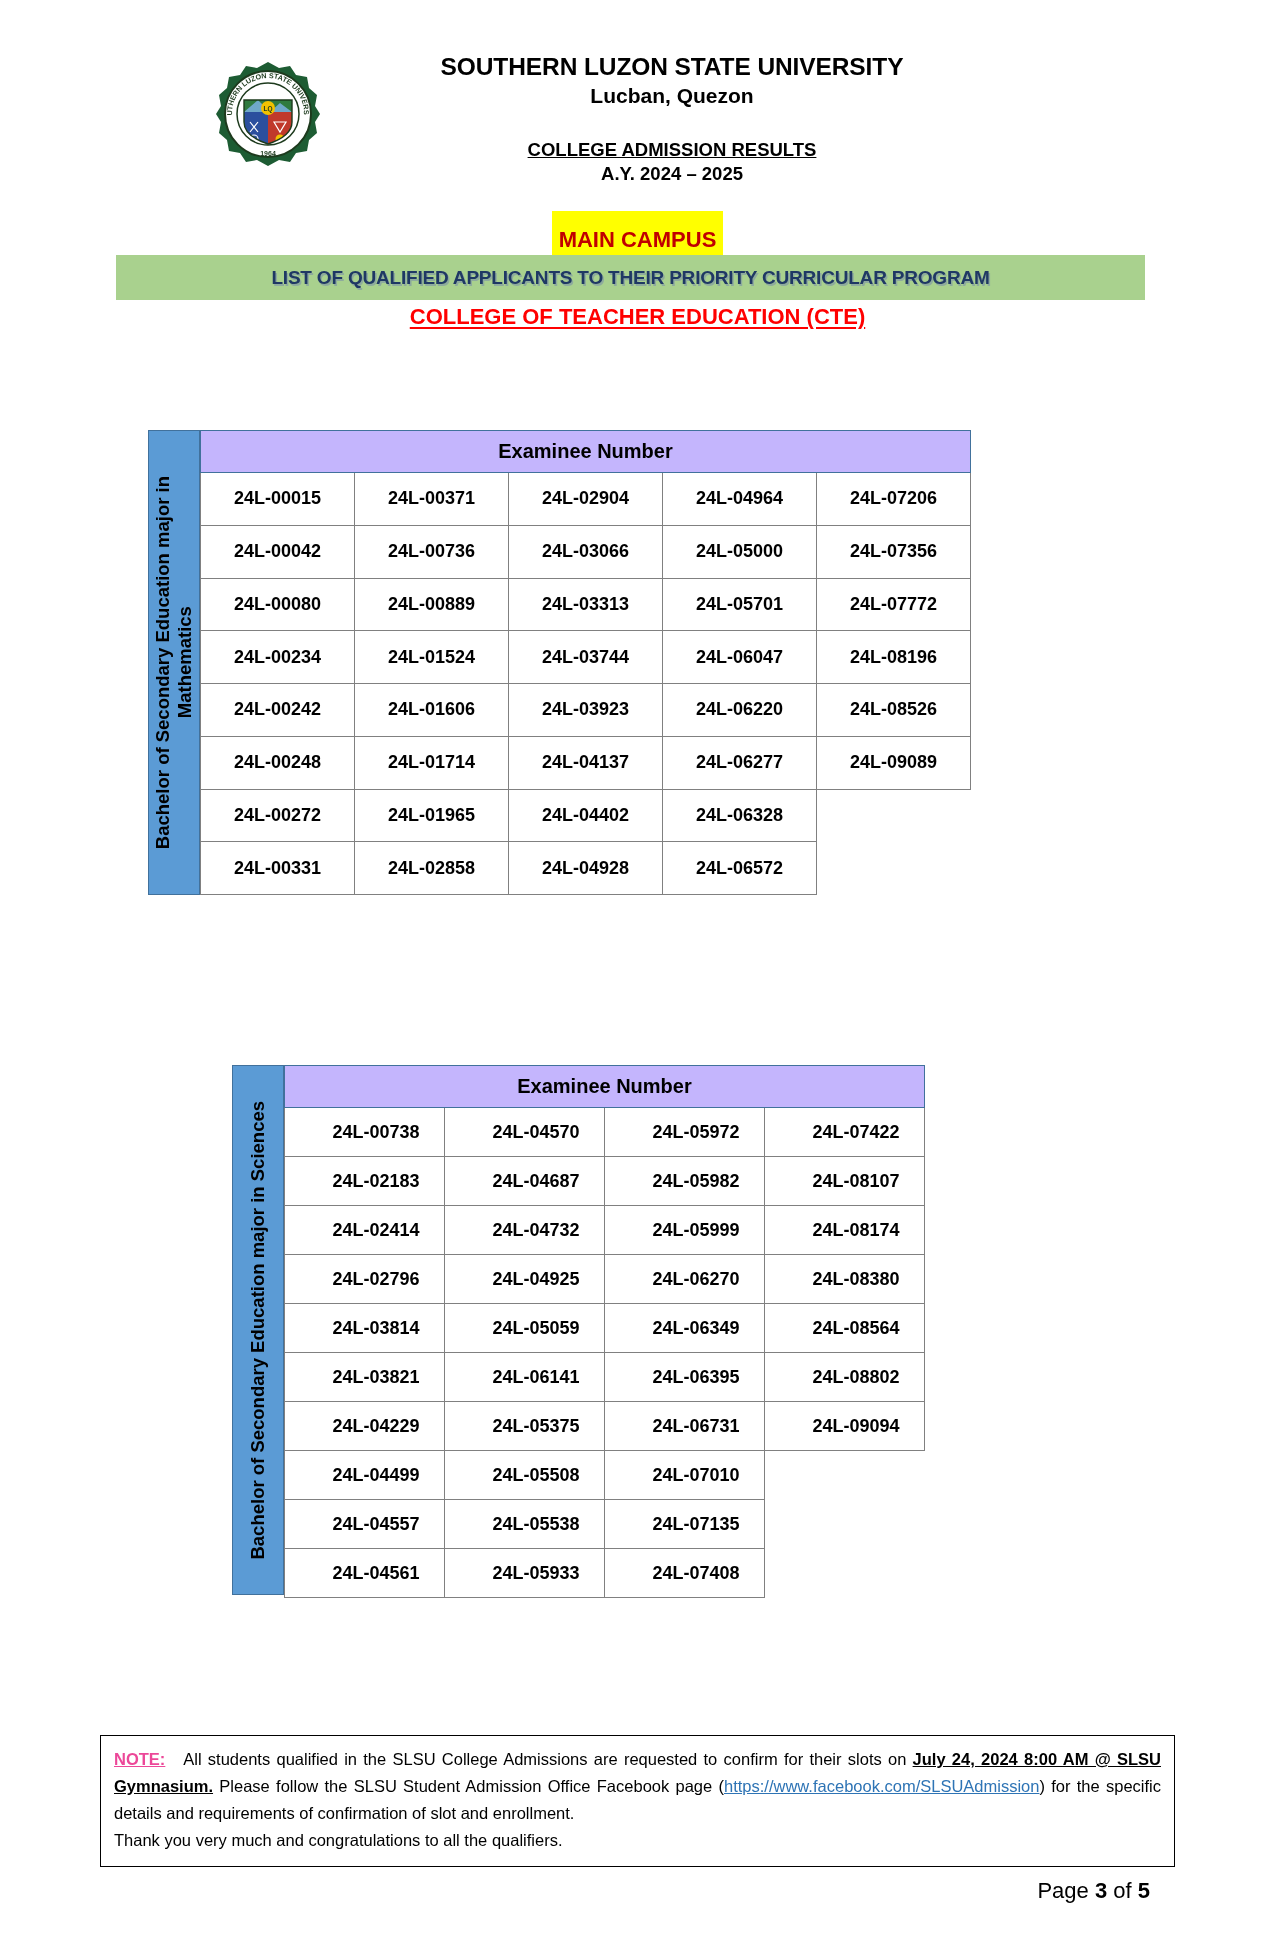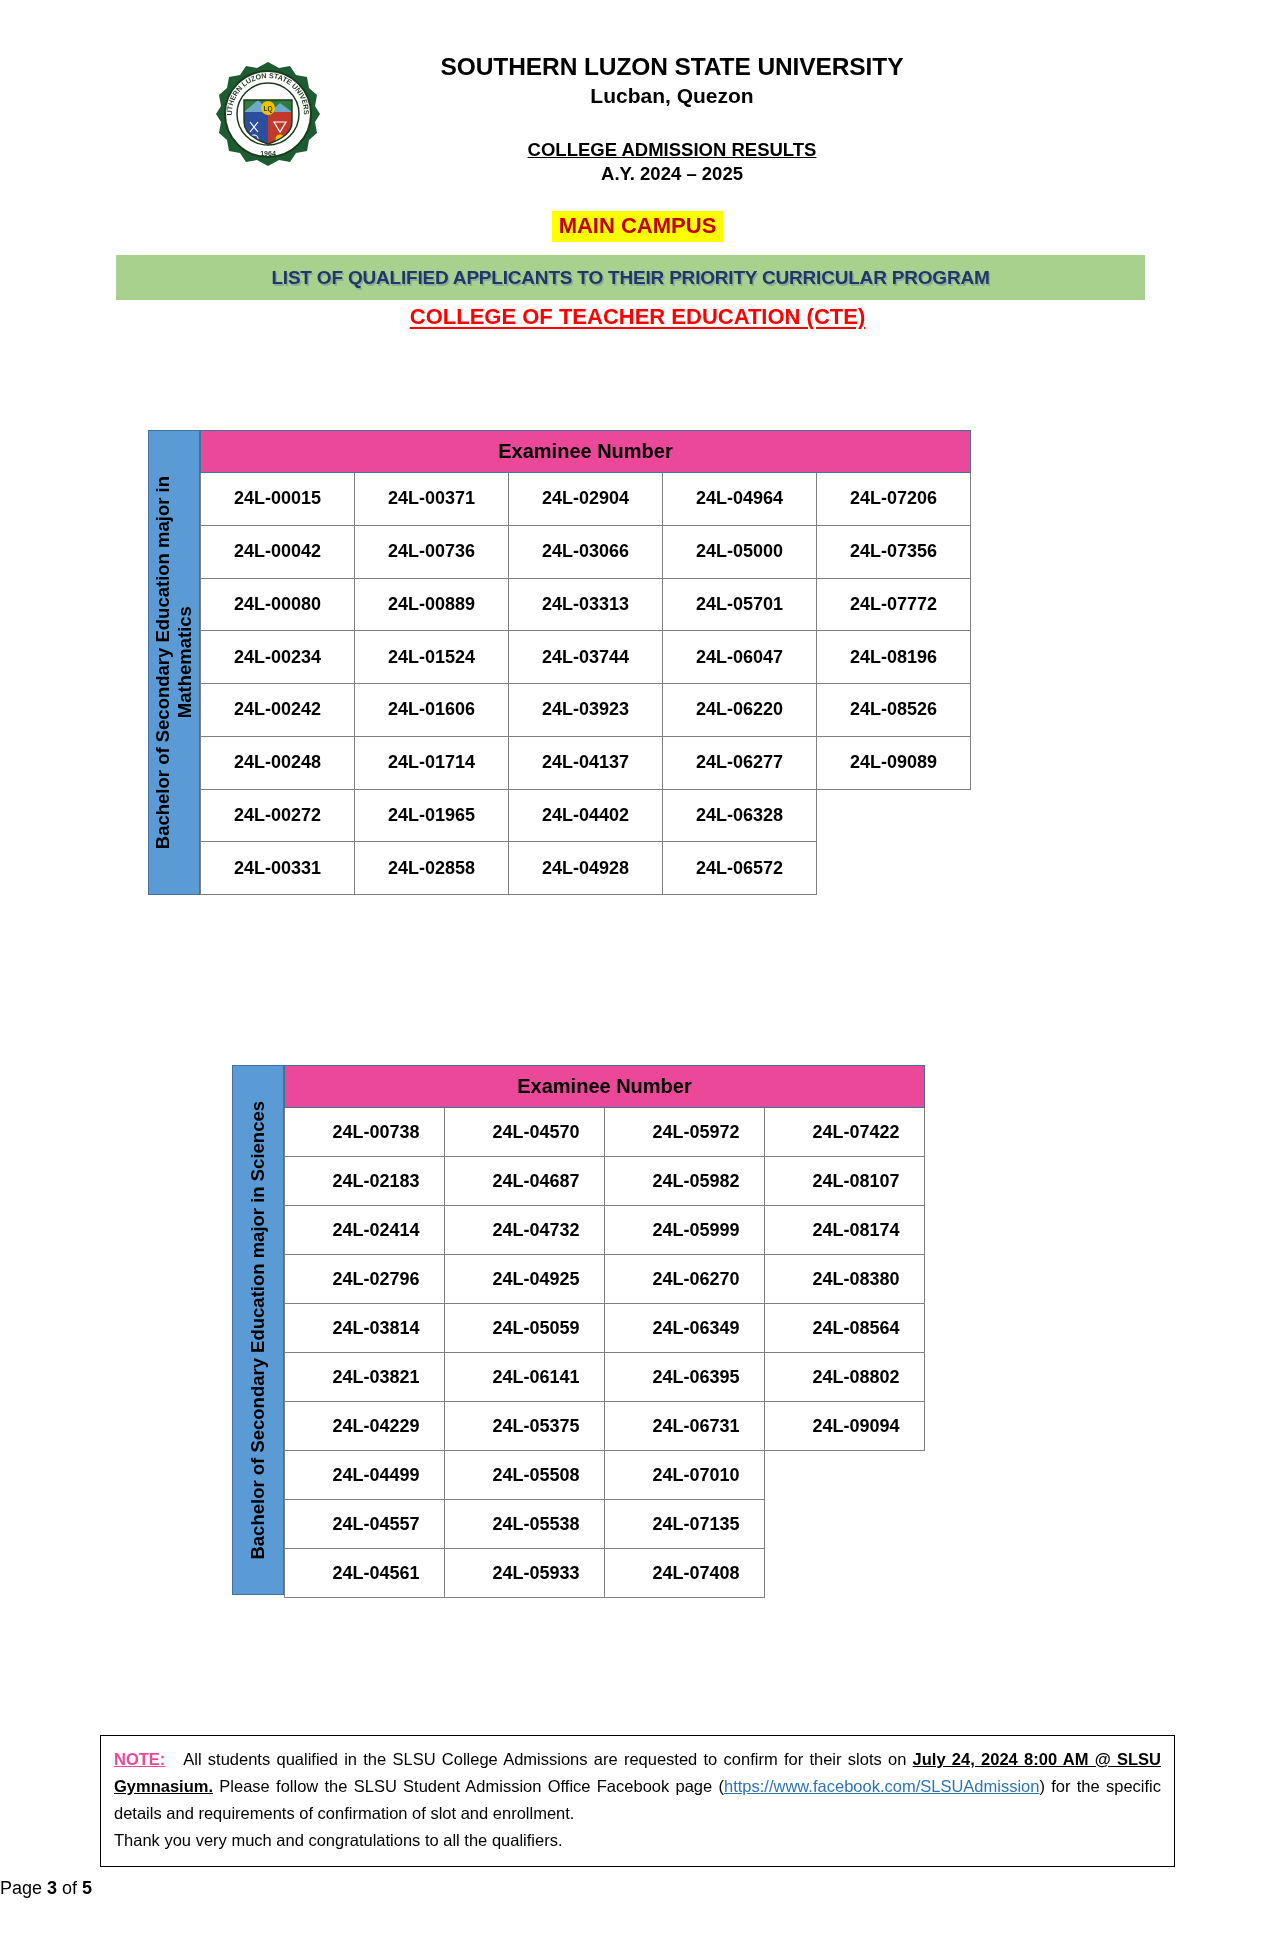--- a/index.html
+++ b/index.html
@@ -70,21 +70,21 @@
     left: 0; top: 211px;
     width: 1275px;
     text-align: center;
   }
   .campus-badge {
     display: inline-block;
     background: #FFFF00;
     color: #C00000;
     font-size: 22px;
     font-weight: bold;
-    padding: 2px 7px 3px 7px;
+    padding: 16px 7px 3px 7px;
     line-height: 26px;
   }
 
   
   .banner {
     position: absolute;
     left: 116px; top: 255px;
     width: 1029px;
     height: 45px;
     background: #A9D18E;
@@ -153,21 +153,21 @@
     border: 1px solid #808080;
     box-sizing: border-box;
     text-align: center;
     vertical-align: middle;
     font-size: 18px;
     font-weight: bold;
     font-family: "Liberation Sans", sans-serif;
     padding: 0;
   }
   .grid th.hdr {
-    background: #ec4899;
+    background: #c4b5fd;
     border: 1px solid #41719C;
     color: #000;
     font-size: 20px;
     height: 42px;
   }
   .grid td.cell { height: 48px; background: #fff; }
   .grid td.empty { border: none; background: transparent; }
 
   #table-math td.cell, #table-math th.hdr { width: 154px; }
   #table-sci  td.cell, #table-sci  th.hdr { width: 160px; }
@@ -202,22 +202,22 @@
     font-size: 16.5px;
     line-height: 27px;
     text-align: left;
   }
 
   
   .footer {
     position: absolute;
     left: 0; top: 1878px;
     width: 1150px;
-    text-align: left;
-    font-size: 18px;
+    text-align: right;
+    font-size: 22px;
   }
   .footer b { font-weight: bold; }
 </style>
 </head>
 <body>
 
 <div class="header">
 
   <svg class="logo" viewBox="0 0 108 108">
 

